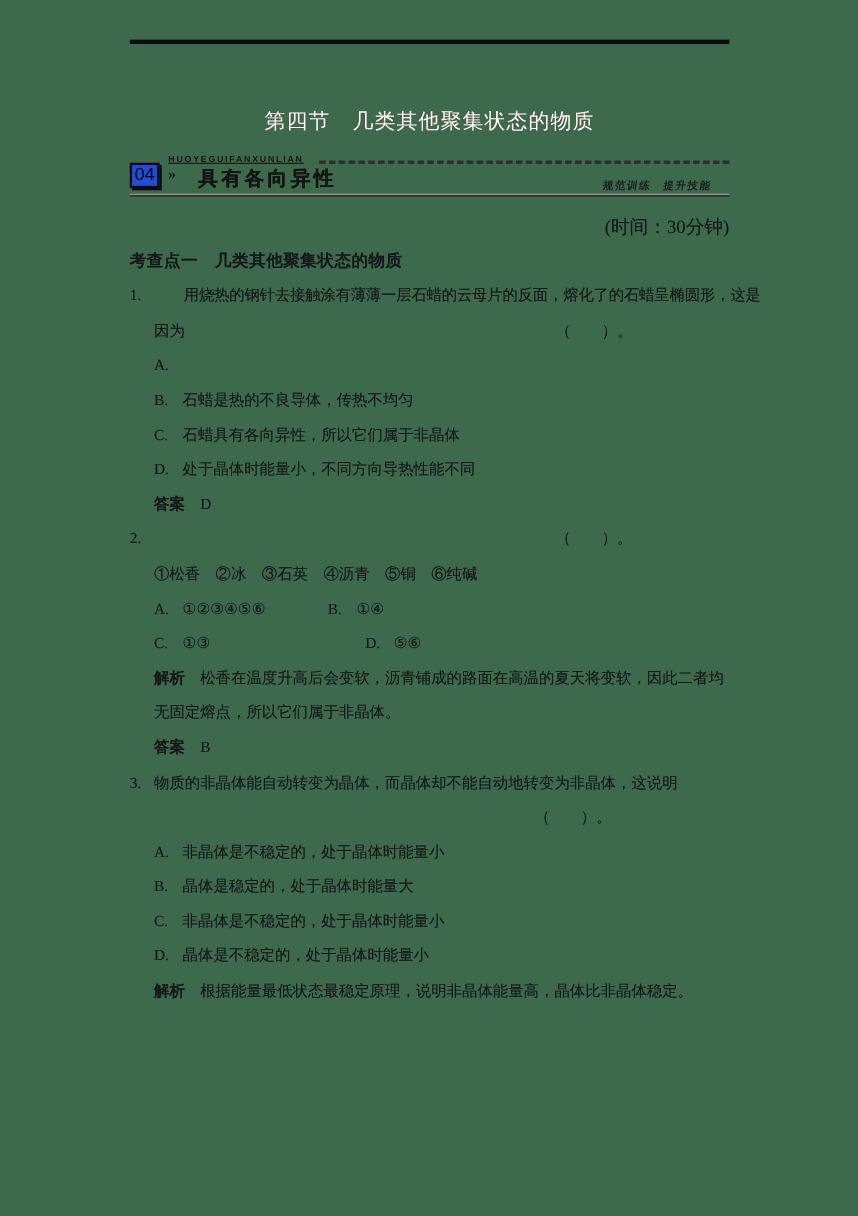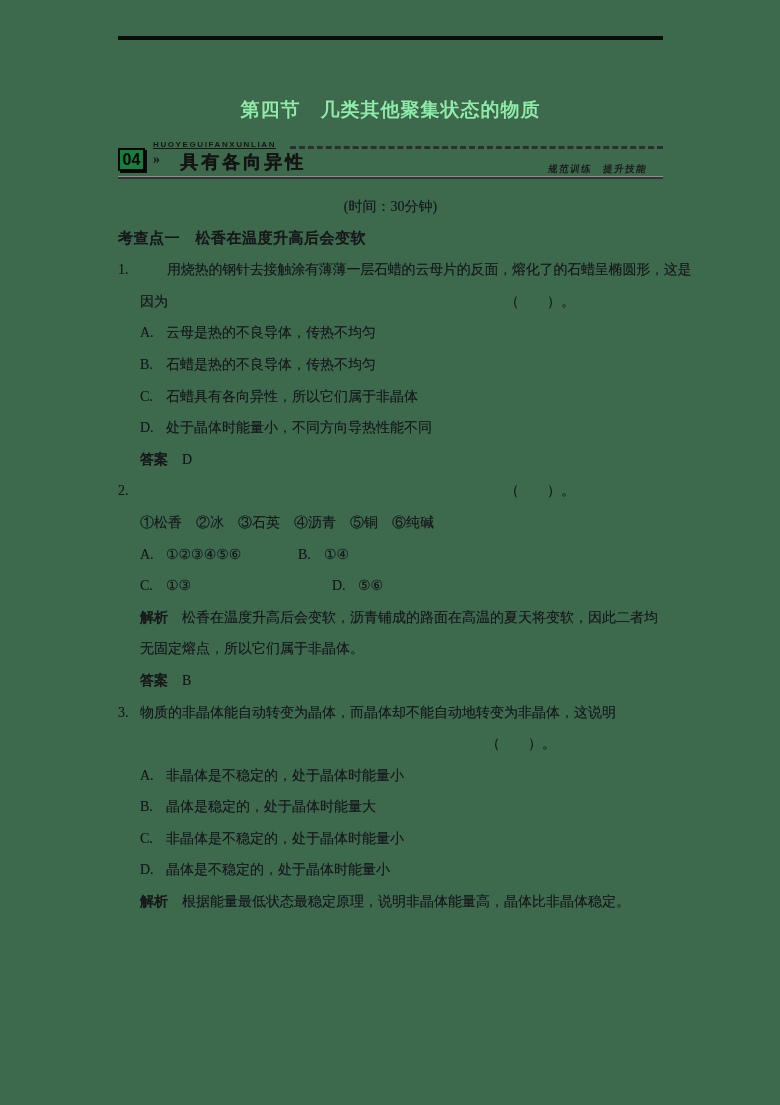--- a/index.html
+++ b/index.html
@@ -26,41 +26,41 @@
     position: absolute;
     top: 36px; left: 0;
     width: 100%; height: 4px;
     background: #0c0c0c;
   }
   .title {
     position: absolute;
     top: 97px; left: 0;
     width: 100%;
     text-align: center;
-    color: #86efac;
+    color: #ffffff;
     font-size: 19px;
-    font-weight: bold;
+    font-weight: normal;
     letter-spacing: 1px;
     text-shadow: 0 0 1px rgba(140,0,0,0.5);
   }
   
   .banner {
     position: absolute;
     top: 141px; left: 0;
     width: 100%; height: 36px;
   }
   .num-box {
     position: absolute;
     left: 0; top: 7px;
     width: 27px; height: 23px;
-    background: #15803d;
+    background: #1d4ed8;
     border: 2px solid #050505;
     box-shadow: 2px 2px 0 #0a0a0a;
     font-family: "Liberation Sans", "DejaVu Sans", sans-serif;
-    font-weight: bold;
+    font-weight: normal;
     font-size: 16px;
     line-height: 19px;
     text-align: center;
     color: #000;
   }
   .chevron {
     position: absolute;
     left: 35px; top: 11px;
     font-size: 14px;
     font-weight: bold;
@@ -110,21 +110,21 @@
   
   .body-flow {
     position: absolute;
     top: 191px; left: 0;
     width: 100%;
     font-size: 14px;
     color: #171717;
     text-shadow: 0 0 0.6px rgba(20,20,60,0.45);
   }
   .line { line-height: 31.6px; }
-  .time { text-align: center; font-size: 14px; }
+  .time { text-align: right; font-size: 17px; }
   .heading { font-weight: bold; font-size: 15px; letter-spacing: 0.5px; }
   .stem { display: flex; }
   .qnum { width: 22px; flex: 0 0 22px; }
   .stem-text { flex: 1; letter-spacing: -0.2px; white-space: nowrap; margin-left: 27px; }
   .flexline { display: flex; }
   .indent { padding-left: 22px; }
   .bracket { margin-left: auto; }
   .bracket-q12 { margin-right: 88px; }
   .bracket-line3 { text-align: right; padding-right: 107px; }
   .opt { padding-left: 22px; display: flex; }
@@ -155,34 +155,33 @@
       <div class="banner-name">具有各向异性</div>
       <div class="dotted"></div>
       <div class="tagline">规范训练　提升技能</div>
     </div>
     <div class="banner-rule"></div>
 
     <div class="body-flow">
 
       <div class="line time">(时间：30分钟)</div>
 
-      <div class="line heading">考查点一　松香在温度升高后会变软</div>
+      <div class="line heading">考查点一　几类其他聚集状态的物质</div>
 
       <div>
         <div class="line stem">
           <span class="qnum">1.</span>
           <span class="stem-text">用烧热的钢针去接触涂有薄薄一层石蜡的云母片的反面，熔化了的石蜡呈椭圆形，这是</span>
         </div>
         <div class="line flexline">
           <span class="indent">因为</span>
           <span class="bracket bracket-q12">（　　）。</span>
         </div>
         <div class="line opt">
           <span class="olabel">A.</span>
-          <span>云母是热的不良导体，传热不均匀</span>
         </div>
         <div class="line opt">
           <span class="olabel">B.</span>
           <span>石蜡是热的不良导体，传热不均匀</span>
         </div>
         <div class="line opt">
           <span class="olabel">C.</span>
           <span>石蜡具有各向异性，所以它们属于非晶体</span>
         </div>
         <div class="line opt">

